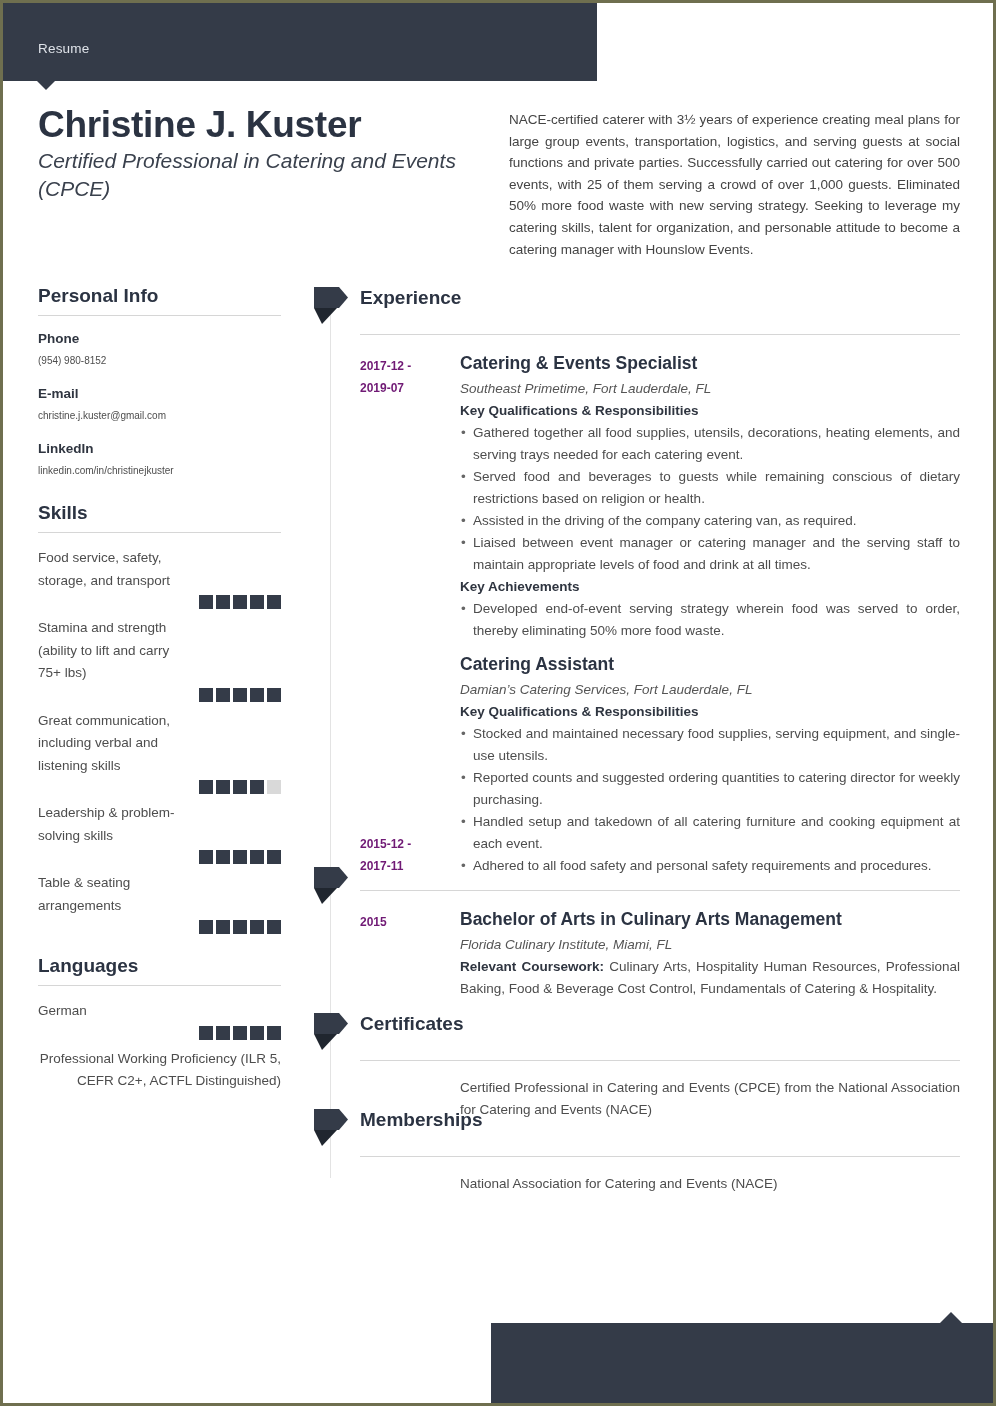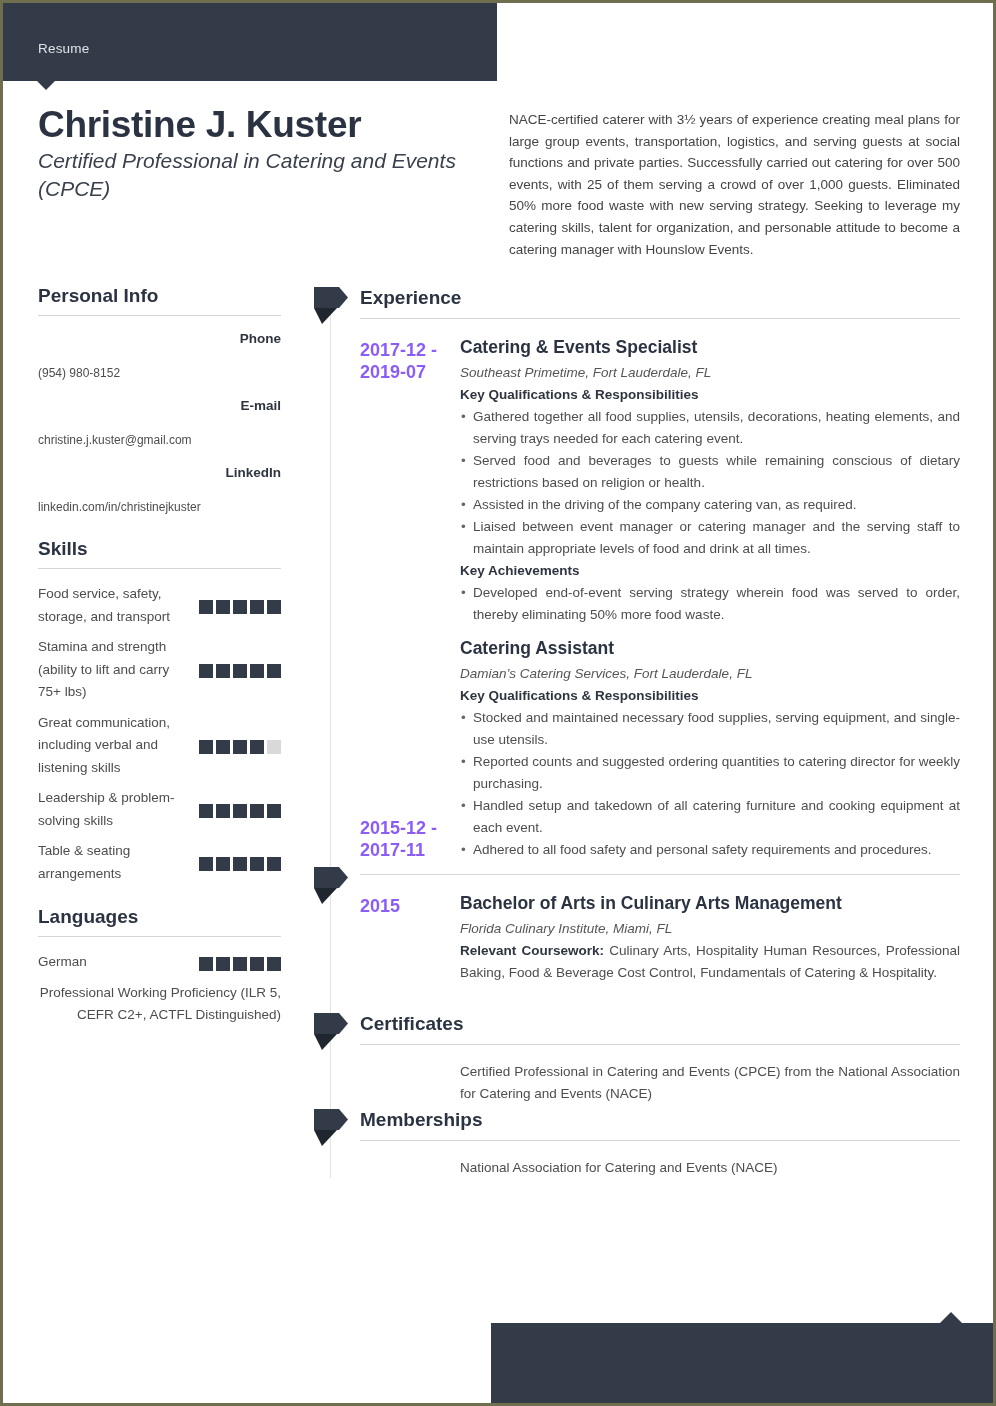--- a/index.html
+++ b/index.html
@@ -13,59 +13,59 @@
     --page-border:#6F6F4F;
   }
   *{margin:0;padding:0;box-sizing:border-box;}
   html,body{background:#ffffff;}
   body{font-family:"Liberation Sans","DejaVu Sans",sans-serif;}
   .page{
     position:relative;width:996px;height:1406px;background:#fff;
     border:3px solid var(--page-border);overflow:hidden;
   }
   
-  .banner{position:absolute;left:0;top:0;width:494px;height:78px;background:var(--accent);}
+  .banner{position:absolute;left:0;top:0;width:594px;height:78px;background:var(--accent);}
   .banner-tab{position:absolute;left:35px;top:38px;font-size:13.5px;color:#DFE3E9;letter-spacing:.2px;}
   .banner-notch{position:absolute;left:34px;top:78px;width:0;height:0;
     border-left:9px solid transparent;border-right:9px solid transparent;border-top:9px solid var(--accent);}
   .name{position:absolute;left:35px;top:100px;width:460px;font-size:37px;font-weight:bold;
     color:var(--heading);letter-spacing:-.3px;line-height:44px;}
   .subtitle{position:absolute;left:35px;top:144px;width:452px;font-size:21px;font-style:italic;
     color:#3A414D;line-height:28px;}
   .summary{position:absolute;left:506px;top:106px;width:451px;font-size:13.5px;line-height:21.6px;
     color:#444;text-align:justify;}
   
   .sidebar{position:absolute;left:35px;top:281px;width:243px;}
   .side-h2{font-size:19px;font-weight:bold;color:var(--heading);line-height:23px;
     padding-bottom:8px;border-bottom:1px solid var(--line);}
   .side-h2.skills,.side-h2.langs{margin-top:20px;}
   .pi-field{margin-top:13px;}
-  .pi-label{font-size:13.5px;font-weight:bold;color:#2F3540;line-height:20px;text-align:right;}
-  .pi-value{font-size:12px;color:var(--body-text);line-height:20px;margin-top:14px;}
+  .pi-label{font-size:13.5px;font-weight:bold;color:#2F3540;line-height:20px;}
+  .pi-value{font-size:10px;color:var(--body-text);line-height:20px;margin-top:2px;}
   .skill-list{margin-top:14px;}
-  .skill-item{display:flex;align-items:center;margin-bottom:8px;}
+  .skill-item{display:flex;align-items:flex-start;margin-bottom:8px;flex-direction:column;}
   .skill-name{width:155px;font-size:13.5px;color:var(--body-text);line-height:22.5px;}
   .squares{margin-left:auto;display:flex;gap:3px;padding-top:3px;}
   .sq{width:14px;height:14px;background:var(--sq-empty);display:inline-block;}
   .sq.filled{background:var(--accent);}
   .lang-note{font-size:13.5px;color:var(--body-text);line-height:22px;text-align:right;margin-top:0;}
   
   .main{position:absolute;left:307px;top:283px;width:650px;height:1100px;}
   .timeline{position:absolute;left:20px;top:12px;width:1px;height:880px;background:#E3E3E3;}
   .section{position:absolute;left:0;right:0;}
   .sec-exp{top:0;}
   .sec-edu{top:580px;}
   .sec-cert{top:726px;}
   .sec-mem{top:822px;}
-  .sec-head{position:relative;margin-left:50px;padding-bottom:8px;border-bottom:1px solid var(--line);}
+  .sec-head{position:relative;margin-left:50px;padding-bottom:24px;border-bottom:1px solid var(--line);}
   .sec-head h2{font-size:19px;font-weight:bold;color:var(--heading);line-height:24px;}
   .flag{position:absolute;left:-46px;top:-1px;width:34px;height:40px;}
   .entry{display:flex;margin-left:50px;margin-top:16px;}
   .entry + .entry{margin-top:10px;align-items:flex-end;}
-  .dates{width:100px;flex-shrink:0;font-size:18px;font-weight:bold;color:#8b5cf6;line-height:22px;padding-top:4px;}
+  .dates{width:100px;flex-shrink:0;font-size:12px;font-weight:bold;color:#701a75;line-height:22px;padding-top:4px;}
   .ebody{flex:1;min-width:0;}
   .etitle{font-size:17.5px;font-weight:bold;color:var(--heading);line-height:25px;}
   .ecompany{font-size:13.5px;font-style:italic;color:var(--muted);line-height:22px;margin-top:2px;}
   .elabel{font-size:13.5px;font-weight:bold;color:#2F3540;line-height:22px;}
   .bullets{list-style:none;}
   .bullets li{position:relative;padding-left:13px;font-size:13.5px;color:var(--body-text);
     line-height:22px;text-align:justify;}
   .bullets li::before{content:"\2022";position:absolute;left:1px;color:#666;}
   .coursework{font-size:13.5px;color:var(--body-text);line-height:22px;text-align:justify;}
   .coursework .cw-label{font-weight:bold;color:#2F3540;}

